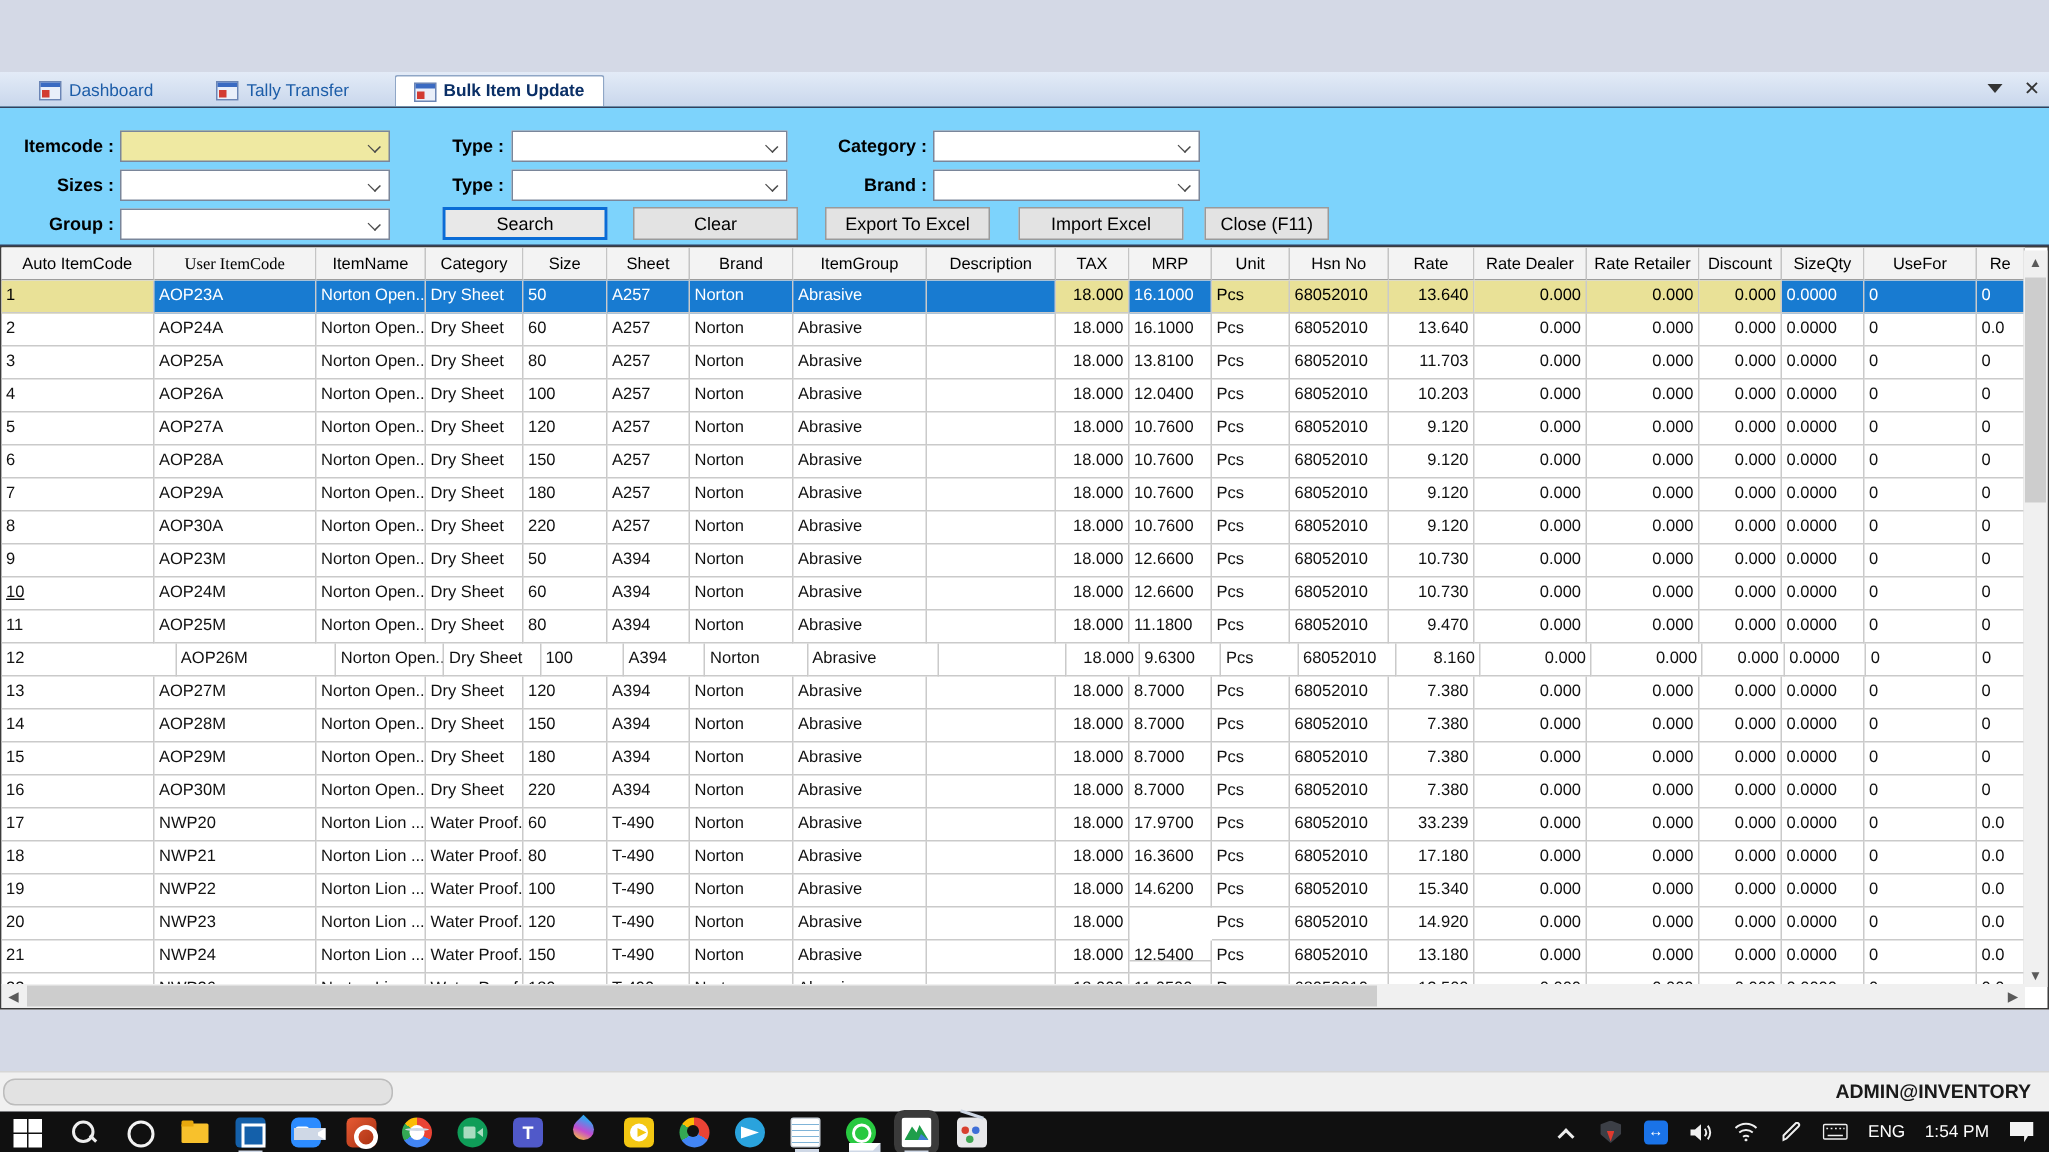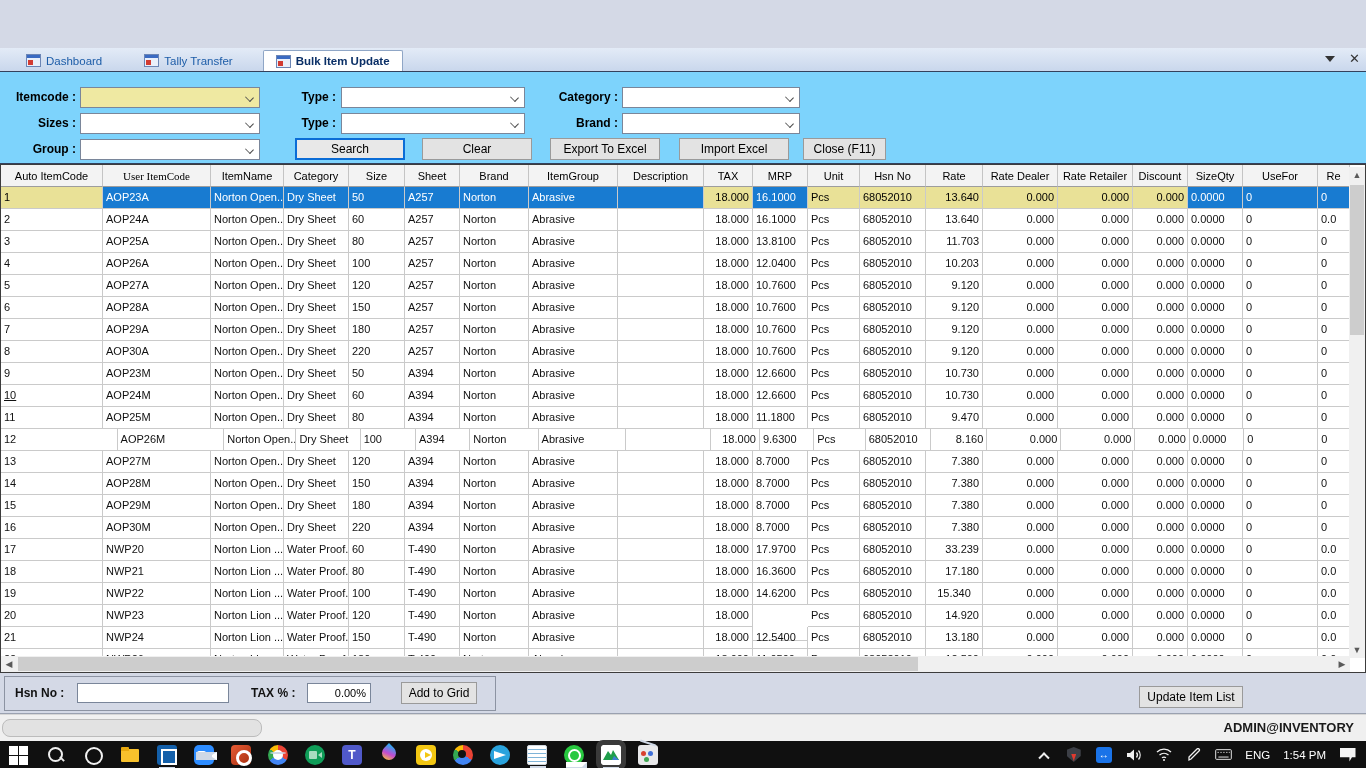--- a/index.html
+++ b/index.html
@@ -628,21 +628,21 @@
           <div class="gcell" style="width: 65px;">Water Proof...</div>
           <div class="gcell" style="width: 56px;">100</div>
           <div class="gcell" style="width: 55px;">T-490</div>
           <div class="gcell" style="width: 69px;">Norton</div>
           <div class="gcell" style="width: 89px;">Abrasive</div>
           <div class="gcell" style="width: 86px;"></div>
           <div class="gcell r" style="width: 49px;">18.000</div>
           <div class="gcell" style="width: 55px;">14.6200</div>
           <div class="gcell" style="width: 52px;">Pcs</div>
           <div class="gcell" style="width: 66px;">68052010</div>
-          <div class="gcell r" style="width: 57px; text-align: center;">15.340</div>
+          <div class="gcell r" style="width: 57px;">15.340</div>
           <div class="gcell r" style="width: 75px;">0.000</div>
           <div class="gcell r" style="width: 75px;">0.000</div>
           <div class="gcell r" style="width: 55px;">0.000</div>
           <div class="gcell" style="width: 55px;">0.0000</div>
           <div class="gcell" style="width: 75px;">0</div>
           <div class="gcell" style="width: 32px;">0.0</div>
         </div>
         <div class="grow">
           <div class="gcell" style="width: 102px;">20</div>
           <div class="gcell" style="width: 108px;">NWP23</div>
@@ -715,30 +715,20 @@
       <div class="vthumb"></div>
       <div class="arrow" style="bottom:0;">▼</div>
     </div>
     <div class="hscroll">
       <div class="arrow" style="left:0;">◀</div>
       <div class="hthumb"></div>
       <div class="arrow" style="right:0;">▶</div>
     </div>
   </div>
 
-  <div class="bottompanel">
-    <div class="groupbox">
-      <div class="blabel" style="left:10px; top:9px;">Hsn No :</div>
-      <input class="tinput" style="left: 72px; top: 6px; width: 152px;" value="">
-      <div class="blabel" style="left:246px; top:9px;">TAX % :</div>
-      <input class="tinput" style="left: 302px; top: 6px; width: 64px; text-align: right;" value="0.00%">
-      <div class="btn" style="left:396px; top:5px; width:76px; height:22px;">Add to Grid</div>
-    </div>
-    <div class="btn" style="left:1139px; top:13px; width:104px; height:22px;">Update Item List</div>
-  </div>
 
   <div class="statusstrip">
     <div class="progressbar"></div>
     <div class="adminlabel">ADMIN@INVENTORY</div>
   </div>
 
   <div class="taskbar">
     <div class="tb-left">
       <div class="ticon i-start">
           <span></span>

